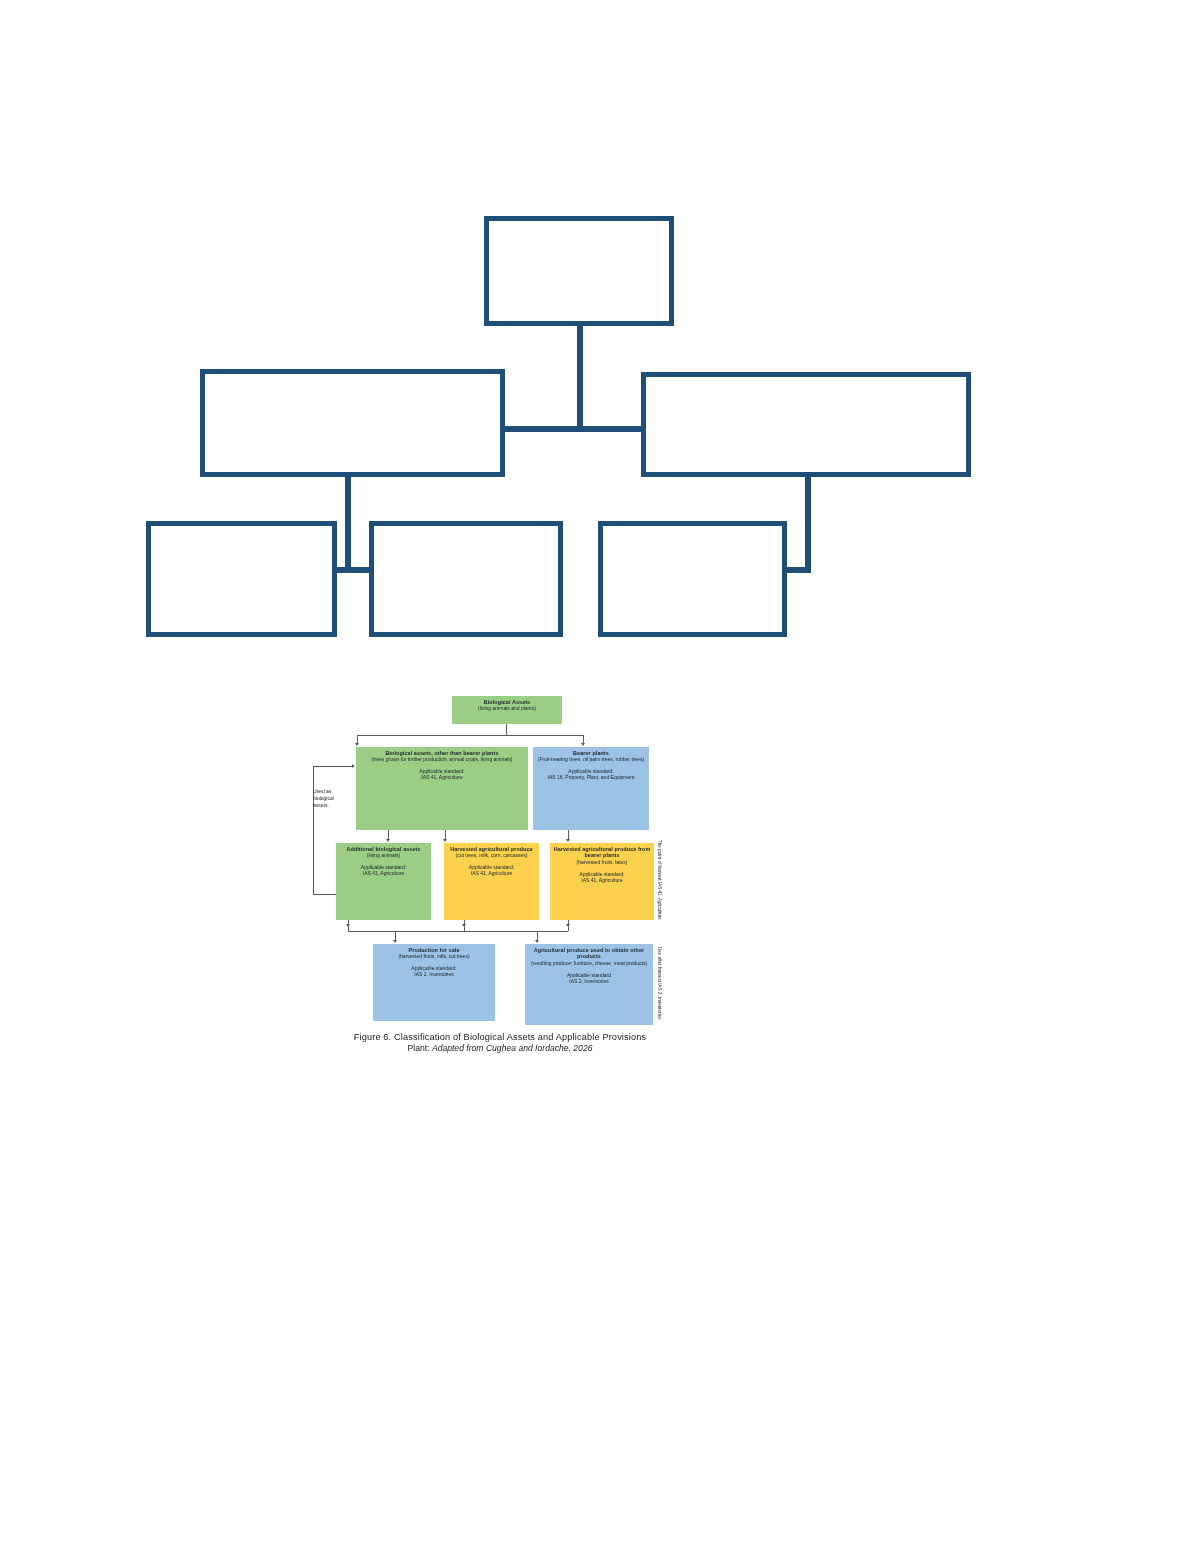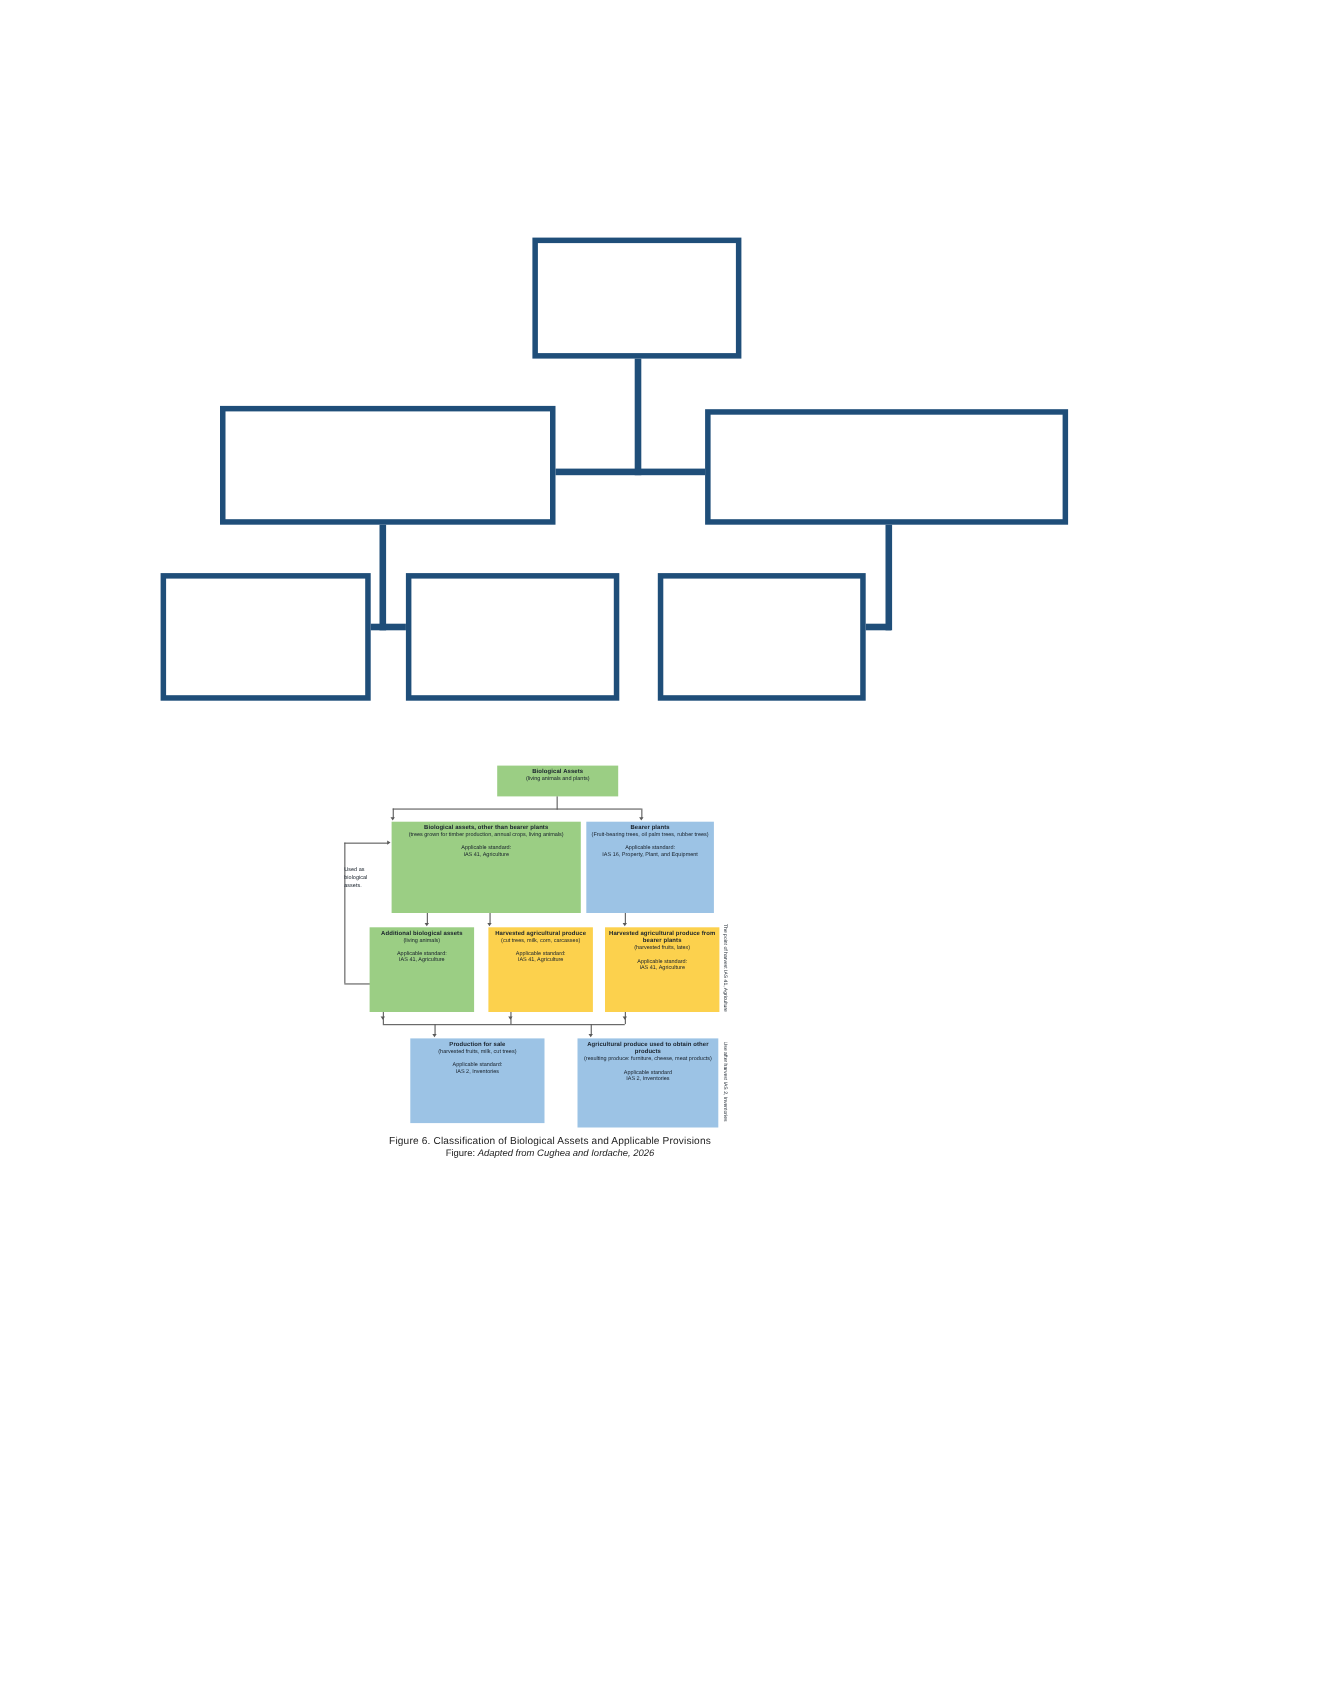--- a/index.html
+++ b/index.html
@@ -252,14 +252,14 @@
     <span class="std">Applicable standard</span>
     <span class="std">IAS 2, Inventories</span>
   </div>
 
   <div class="sidelabel" style="left:356px; top:152px; height:80px;">The point of harvest IAS 41, Agriculture</div>
   <div class="sidelabel" style="left:356px; top:256px; height:78px;">Use after harvest IAS 2, Inventories</div>
 </div>
 
 <div id="caption">
   <span class="cap-line1">Figure 6. Classification of Biological Assets and Applicable Provisions</span>
-  <span class="cap-line2"><span class="cap-src-prefix">Figure: </span><span>Adapted from Cughea and Iordache, 2026</span></span>
+  <span class="cap-line2"><span class="cap-src-prefix">Plant: </span><span>Adapted from Cughea and Iordache, 2026</span></span>
 </div>
 
 </body></html>

